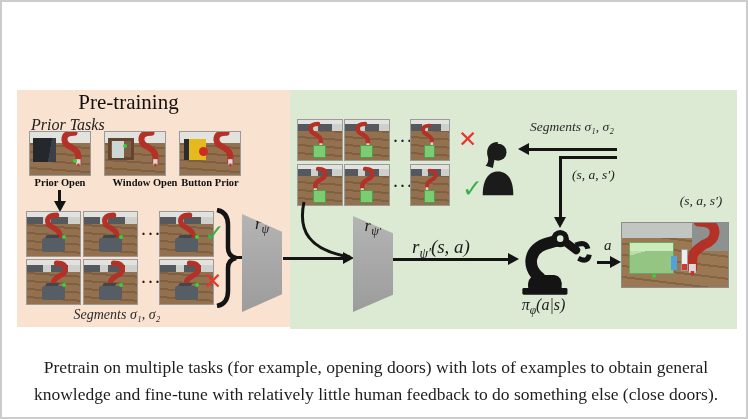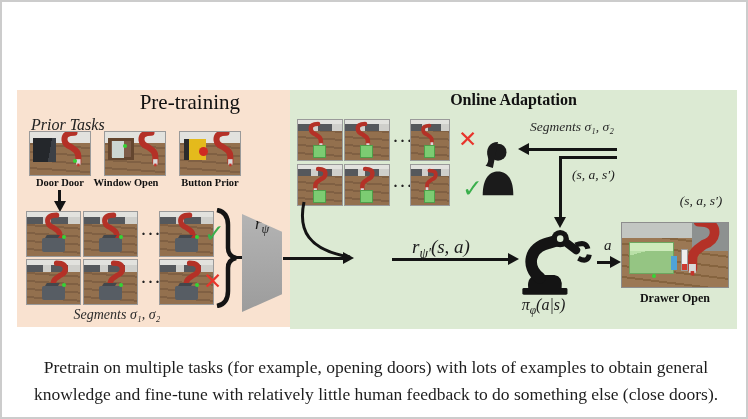--- a/index.html
+++ b/index.html
@@ -7,21 +7,21 @@
   .page {
     position: relative; width: 748px; height: 419px;
     background: #ffffff; border: 2px solid #cccccc; overflow: hidden;
   }
   .abs { position: absolute; }
 
   
   .panel { position:absolute; }
   .panel-pre  { left:15px; top:88px; width:273px; height:237px; background:#f9e2d0; }
   .panel-online { left:288px; top:88px; width:447px; height:239px; background:#dcead3; }
-  .panel-title-pre { left:0; top:0; width:223px; text-align:right; font-size:21px; color:#111; }
+  .panel-title-pre { left:0; top:0; width:223px; text-align:center; font-size:21px; color:#111; }
   .panel-title-online { left:0; top:1px; width:447px; text-align:center; font-size:16px; font-weight:bold; color:#111; }
   .italic { font-style: italic; }
 
   
   .thumb {
     position:absolute; overflow:hidden; border:1px solid #9a9a9a;
     background: repeating-linear-gradient(4deg, #93704e 0 6px, #806043 6px 8px);
   }
   .thumb .wall { position:absolute; top:0; left:0; right:0; height:26%; background:#e2e2de; }
   .thumb .band { position:absolute; top:11%; left:0; right:0; height:17%;
@@ -147,22 +147,22 @@
         </svg>
       <div class="dot" style="left:30%;top:28%"></div>
     </div>
     <div class="thumb t-button" style="left:162px;top:41px;width:62px;height:45px">
       <div class="wall"></div>
       <div class="prop"></div>
       <svg class="arm" style="left:50%">
           <use href="#arm"></use>
         </svg>
     </div>
-    <div class="imglabel" style="left:8px;top:87px;width:70px">Door Door</div>
-    <div class="imglabel" style="left:74px;top:87px;width:70px">Window Open</div>
+    <div class="imglabel" style="left:8px;top:87px;width:70px">Prior Open</div>
+    <div class="imglabel" style="left:93px;top:87px;width:70px">Window Open</div>
     <div class="imglabel" style="left:158px;top:87px;width:70px">Button Prior</div>
 
     <div class="vline" style="left:41px;top:100px;height:12px"></div>
     <div class="ah-d" style="left:37px;top:111px"></div>
 
     <div class="thumb" style="left:9px;top:121px;width:55px;height:46px">
       <div class="wall"></div>
         <div class="band"></div>
       <svg class="arm">
           <use href="#arm"></use>
@@ -224,21 +224,20 @@
     <svg class="abs" style="left:196px;top:118px;width:26px;height:100px" viewBox="0 0 26 100">
         <use href="#brace"></use>
       </svg>
     <div class="hline" style="left:217px;top:166px;width:10px"></div>
     <div class="ah-r" style="left:226px;top:161px"></div>
 
     <div class="seglabel" style="left:30px;top:217px;width:140px">Segments σ₁, σ₂</div>
   </div>
 
   <div class="panel panel-online">
-    <div class="abs panel-title-online">Online Adaptation</div>
 
     <div class="thumb" style="left:7px;top:29px;width:46px;height:42px">
       <div class="wall"></div>
         <div class="band"></div>
       <svg class="arm" style="left:18%">
           <use href="#arm"></use>
         </svg>
       <div class="greenbox"></div>
     </div>
     <div class="thumb" style="left:54px;top:29px;width:46px;height:42px">
@@ -318,30 +317,32 @@
     <div class="scene-newtask" style="left:331px;top:132px;width:108px;height:66px">
       <div class="wall"></div>
       <div class="gbox"></div>
       <div class="handle"></div>
       <svg class="arm">
           <use href="#arm"></use>
         </svg>
       <div class="grip"></div>
       <div class="dot" style="left:28%;top:80%"></div>
     </div>
-    <div class="imglabel" style="left:334px;top:201px;width:102px;font-size:12px">Drawer Open</div>
   </div>
 
   <div class="trap" style="left:240px;top:212px;height:98px">
     <span class="math"><span>r</span><sub>ψ</sub></span>
   </div>
   <div class="hline" style="left:281px;top:255px;width:62px"></div>
   <div class="ah-r" style="left:341px;top:250px"></div>
   <svg class="abs" style="left:292px;top:198px;width:60px;height:62px" viewBox="0 0 60 62">
     <path d="M10 2 C4 30 14 50 56 57" fill="none" stroke="#141414" stroke-width="3"></path>
   </svg>
+  <div class="trap" style="left:351px;top:214px;height:96px">
+    <span class="math"><span>r</span><sub>ψ′</sub></span>
+  </div>
 
   <div class="caption">
     <div>Pretrain on multiple tasks (for example, opening doors) with lots of examples to obtain general</div>
     <div>knowledge and fine-tune with relatively little human feedback to do something else (close doors).</div>
   </div>
 
 </div>
 
 </body></html>

